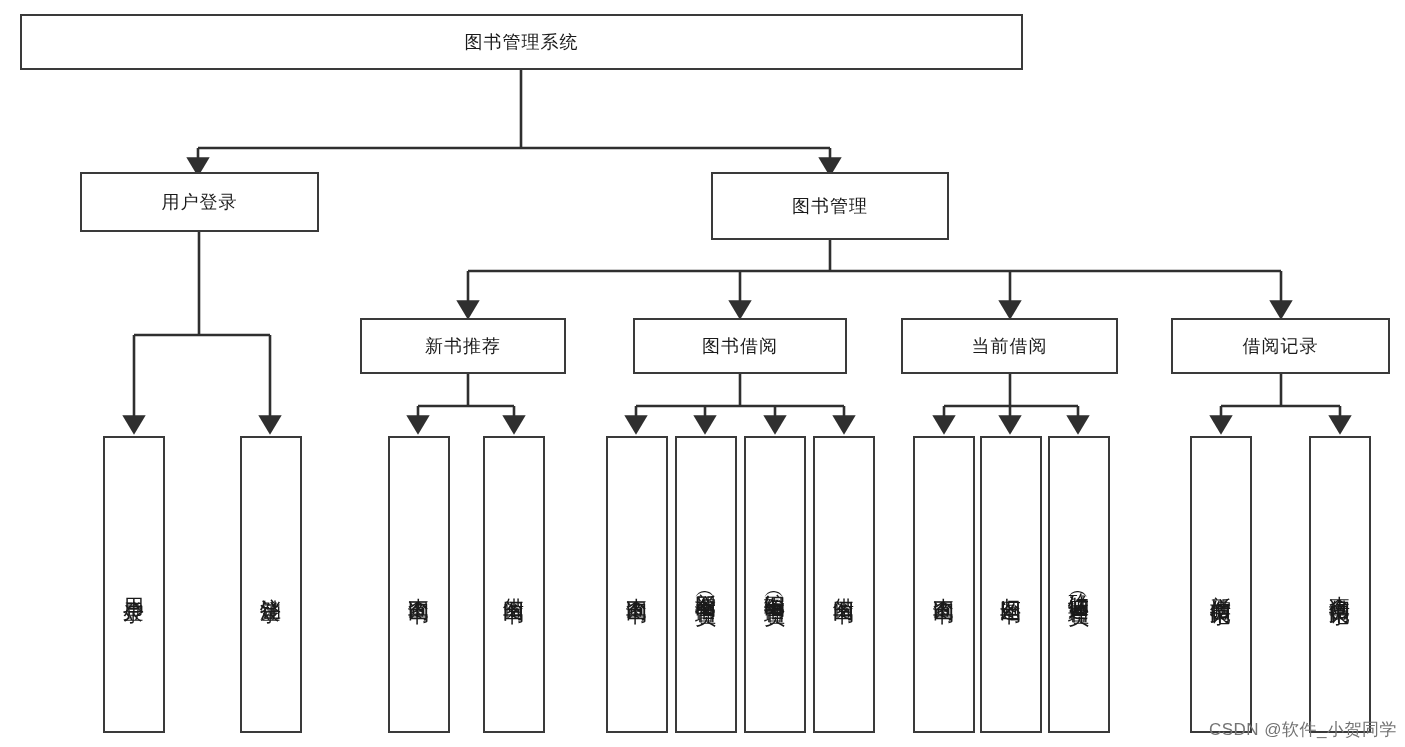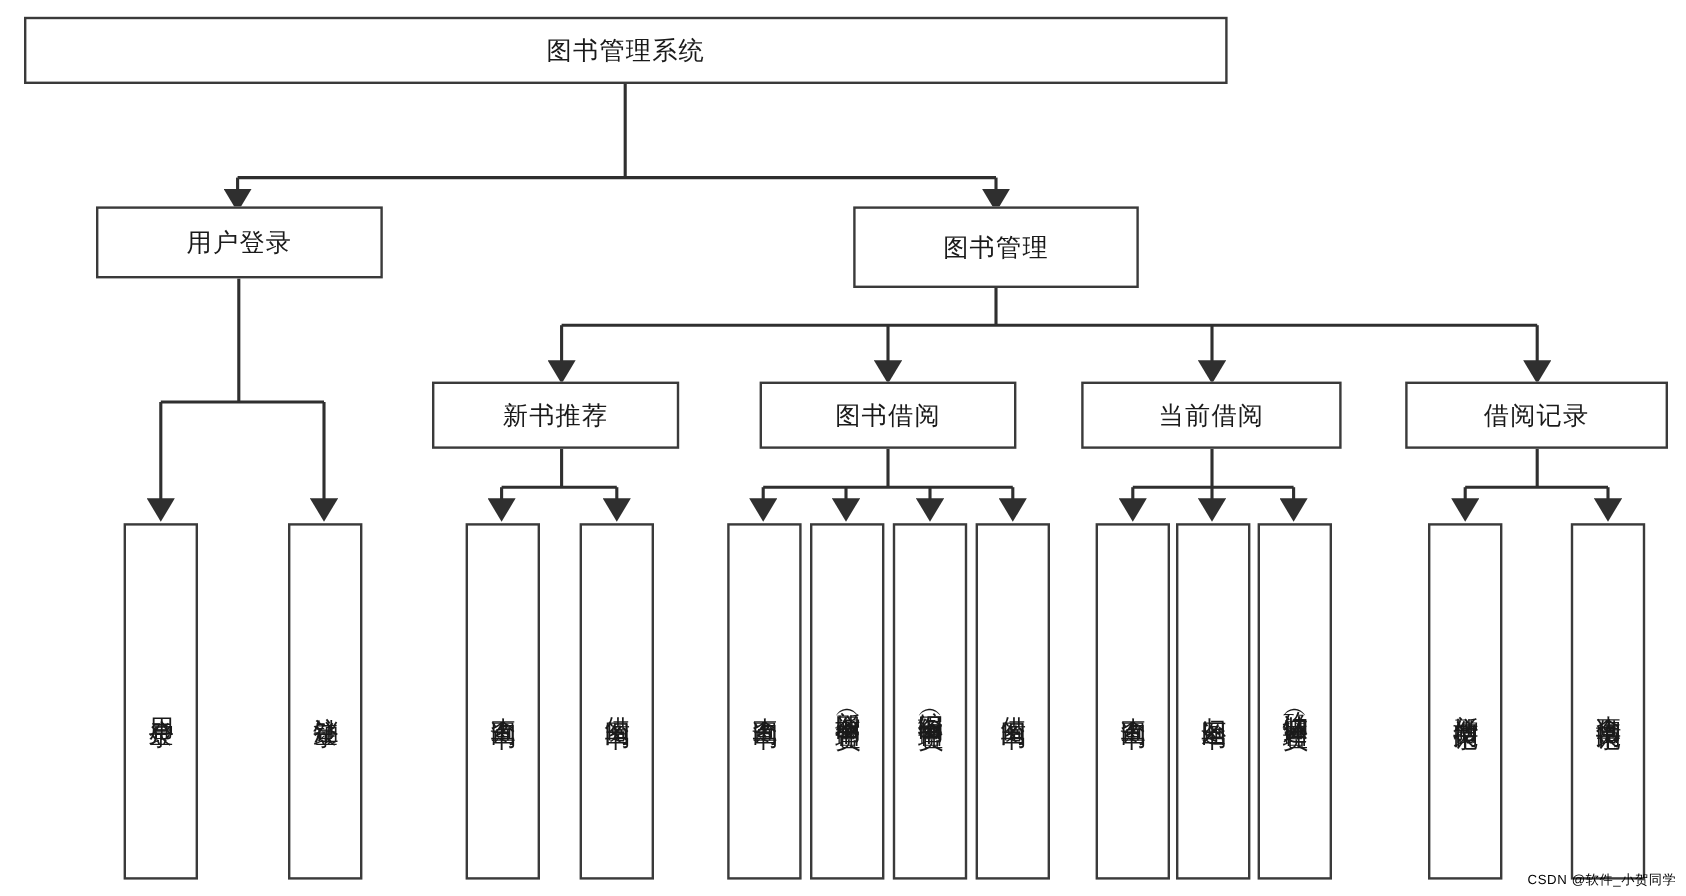--- a/index.html
+++ b/index.html
@@ -30,42 +30,42 @@
     position: absolute;
     box-sizing: border-box;
     background: #ffffff;
     border: 2px solid #3a3a3a;
     display: flex;
     align-items: center;
     justify-content: center;
     color: #1a1a1a;
   }
   .node.h {
-    font-size: 21px;
+    font-size: 18px;
     letter-spacing: 1px;
   }
   .node.v {
     writing-mode: vertical-rl;
     text-orientation: upright;
     font-size: 21px;
     letter-spacing: 2px;
     line-height: 1;
     padding: 6px 0;
     white-space: nowrap;
   }
   .node.v .vlabel {
     writing-mode: vertical-rl;
     text-orientation: upright;
   }
   .watermark {
     position: absolute;
     right: 8px;
     bottom: 6px;
-    font-size: 11px;
-    color: #000000;
+    font-size: 17px;
+    color: #737373;
     letter-spacing: 0.5px;
     white-space: nowrap;
   }
 </style>
 </head>
 <body>
 
 <div id="canvas">
 
   <svg id="edges" viewBox="0 0 1405 747" width="1405" height="747" aria-hidden="true">

